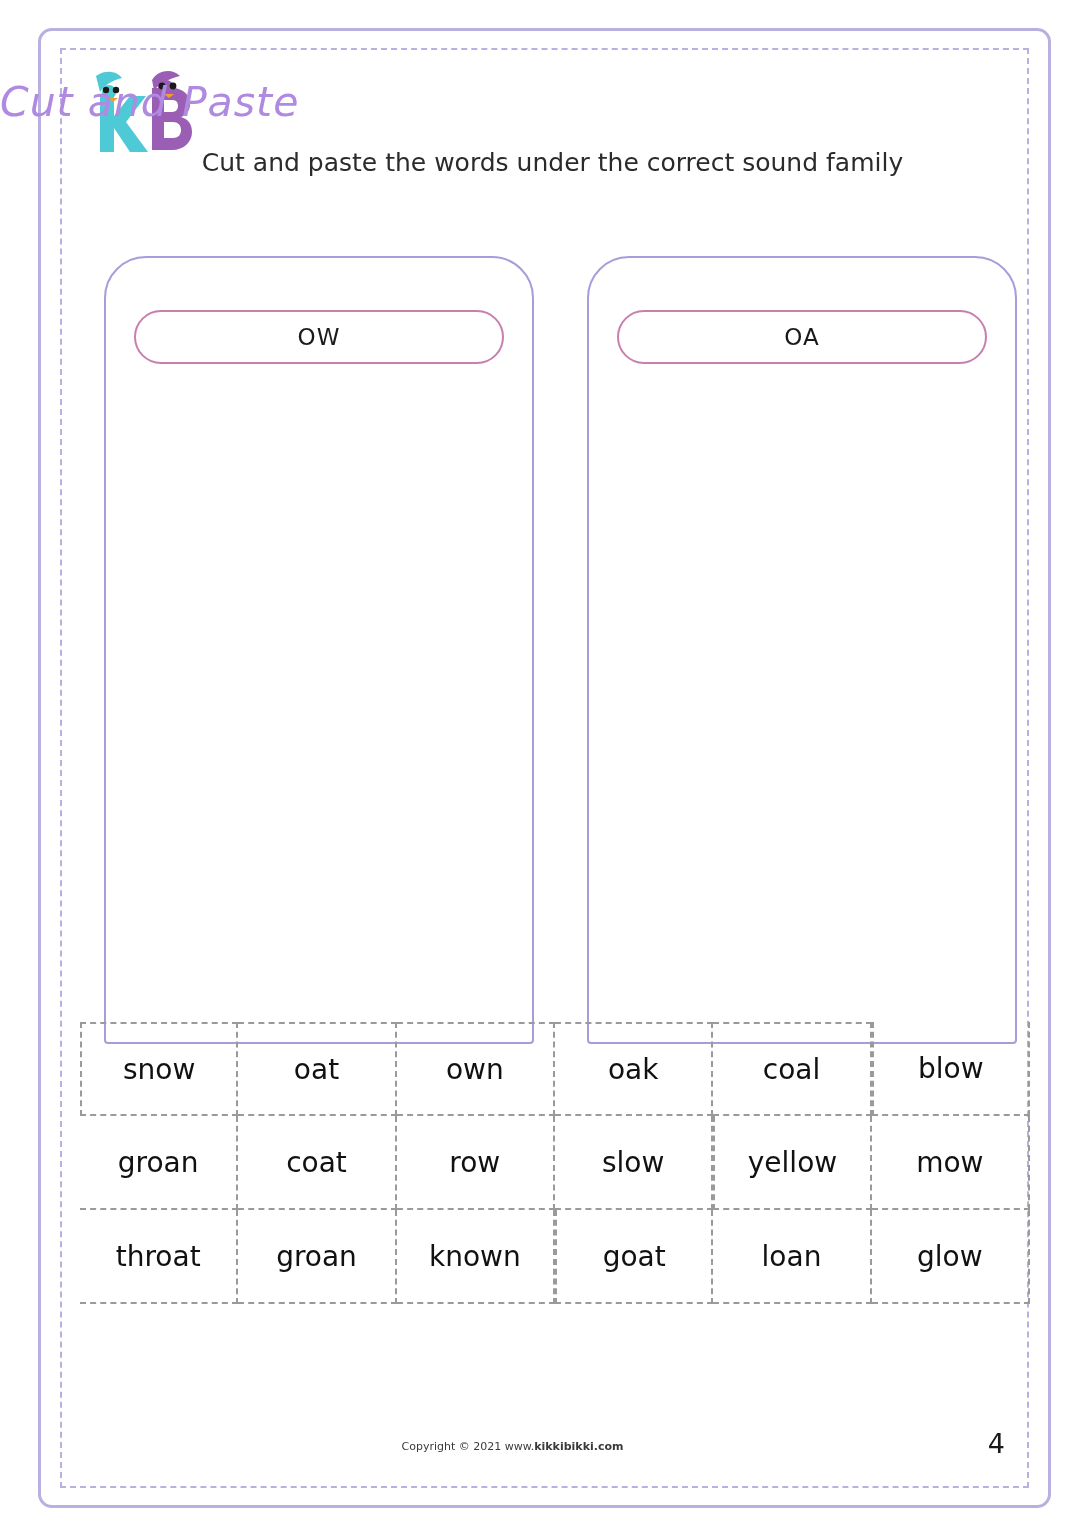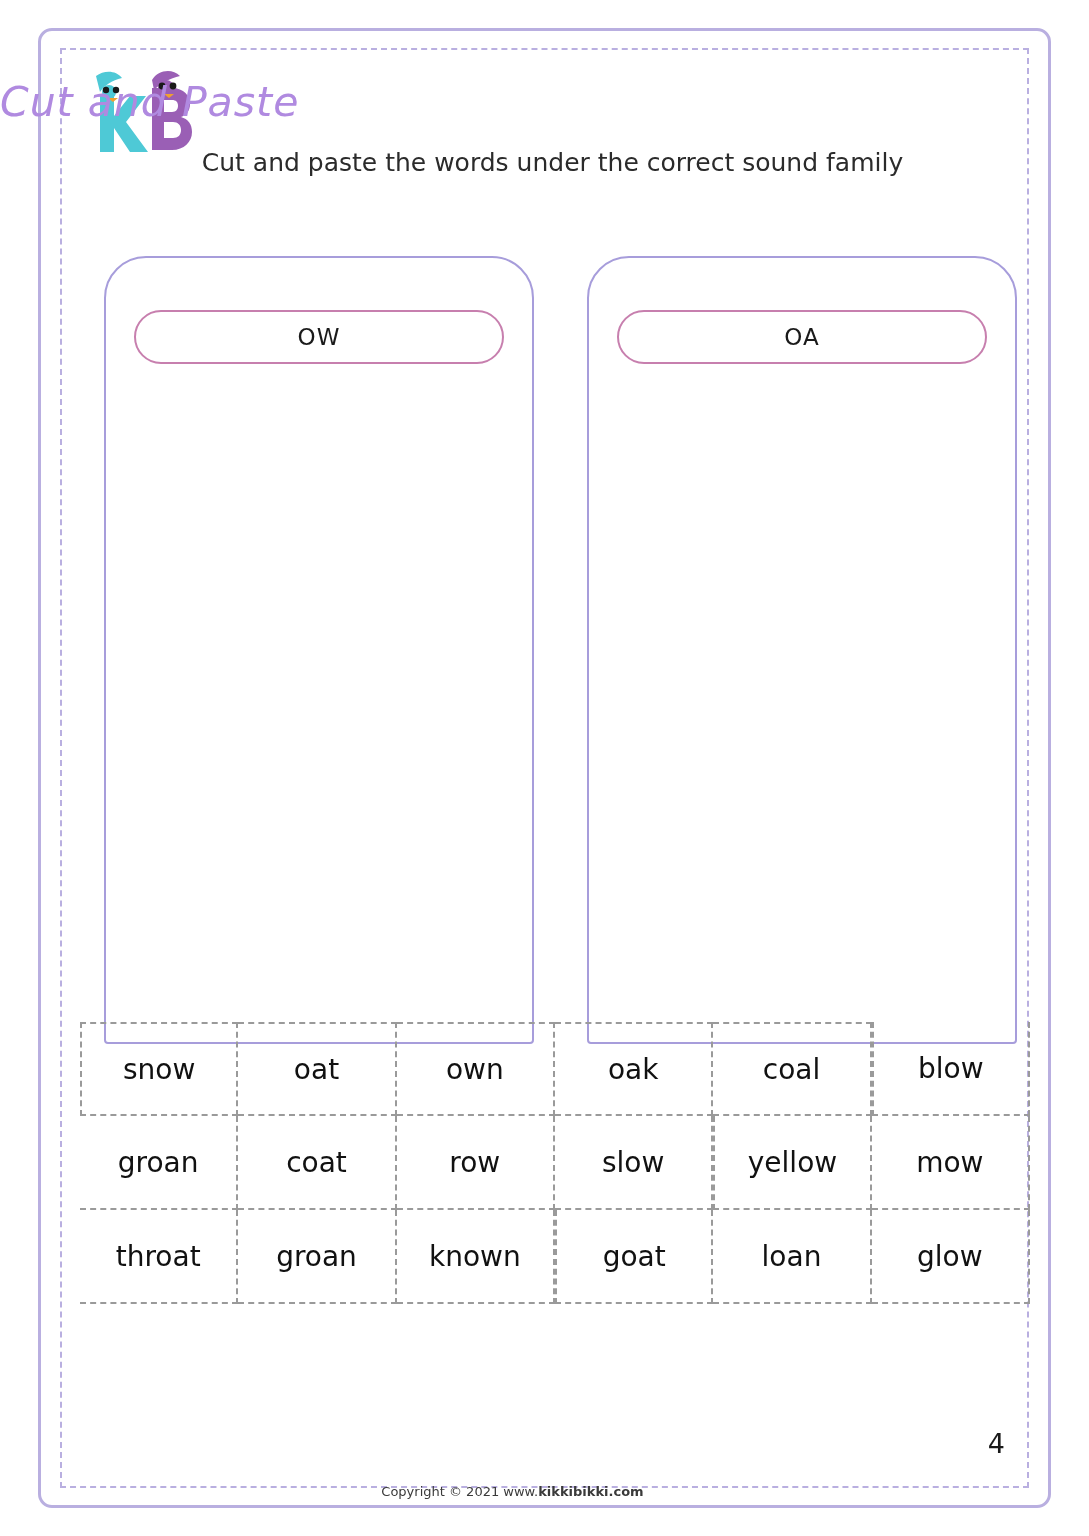--- a/index.html
+++ b/index.html
@@ -135,23 +135,22 @@
   .grid .cell:nth-child(-n+5) { border-top: 2.5px dashed #9a9a9a; }
 
   
   .copyright {
     position: absolute;
     left: 0;
     top: 1440px;
     width: 1025px;
     text-align: center;
     font-family: "DejaVu Sans", sans-serif;
-    font-size: 13px;
+    font-size: 11px;
     color: #3a3a3a;
-    margin-top: 44px;
   }
   .copyright .brand { font-weight: bold; }
   .page-number {
     position: absolute;
     right: 84px;
     top: 1428px;
     font-family: "DejaVu Sans", sans-serif;
     font-size: 27px;
     color: #1a1a1a;
   }

